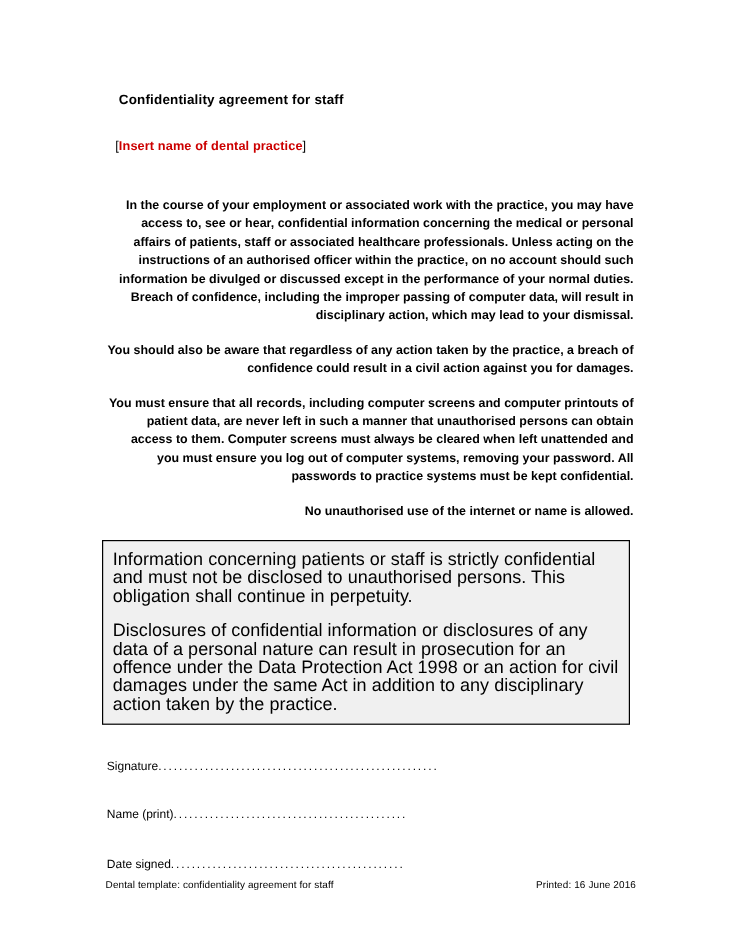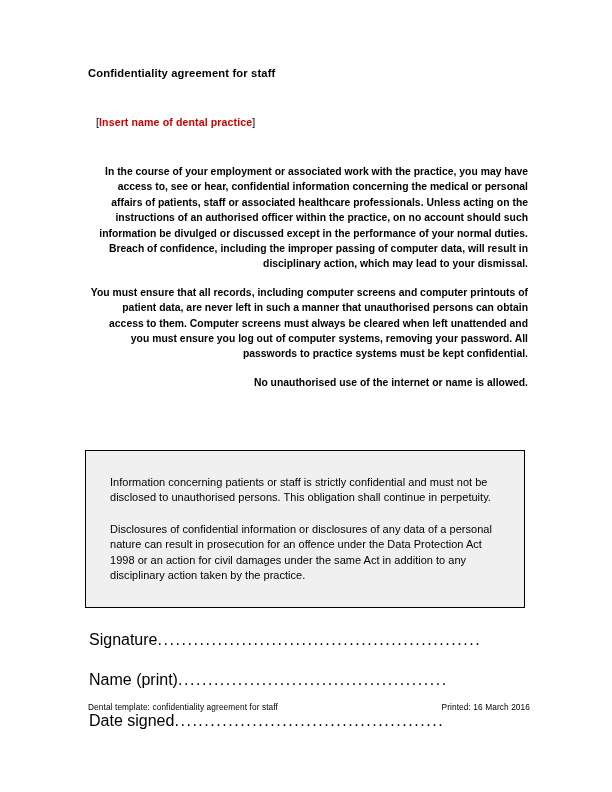--- a/index.html
+++ b/index.html
@@ -32,21 +32,21 @@
     left: 88px;
     top: 66px;
     width: 440px;
   }
 
   .doc-title {
     font-size: 11.2px;
     font-weight: bold;
     letter-spacing: 0.15px;
     line-height: 1.25;
-    margin: 0;
+    margin: 11px;
   }
 
   .practice-line {
     margin: 0;
     position: absolute;
     left: 8px;
     top: 50px;
     font-size: 10.6px;
     letter-spacing: 0.1px;
     white-space: nowrap;
@@ -79,22 +79,22 @@
     position: absolute;
     left: -3px;
     top: 384px;
     width: 440px;
     box-sizing: border-box;
     border: 1.6px solid #000000;
     background: #f0f0f0;
     padding: 8px 7px 8px 8px;
   }
   .notice-box p {
-    margin: 16px;
-    font-size: 11px;
+    margin: 0;
+    font-size: 15px;
     line-height: 15.4px;
     letter-spacing: 0.02px;
   }
   .notice-box p + p {
     margin-top: 13px;
   }
 
   .agree-line {
     position: absolute;
     left: 0px;
@@ -105,32 +105,32 @@
   }
 
   .sig-block {
     position: absolute;
     left: 1px;
     top: 566px;
     width: 440px;
   }
   .sig-row {
     margin: 0 0 25px 0;
-    font-size: 16px;
+    font-size: 10px;
     line-height: 15.4px;
     white-space: nowrap;
   }
   .sig-row .leader {
     letter-spacing: 1.55px;
   }
 
   .footer {
     position: absolute;
     left: 88px;
-    top: 702px;
+    top: 732px;
     width: 442px;
     display: flex;
     justify-content: space-between;
     align-items: baseline;
     font-size: 8.3px;
     letter-spacing: 0.1px;
   }
   .footer .footer-left { white-space: nowrap; }
   .footer .footer-right { white-space: nowrap; }
 </style>
@@ -142,20 +142,21 @@
   <div class="content">
 
     <h1 class="doc-title">Confidentiality agreement for staff</h1>
 
     <p class="practice-line">
       <span class="bracket">[</span><span class="placeholder">Insert name of dental practice</span><span class="bracket">]</span>
     </p>
 
     <div class="body-block">
       <p class="para">In the course of your employment or associated work with the practice, you may have access to, see or hear, confidential information concerning the medical or personal affairs of patients, staff or associated healthcare professionals. Unless acting on the instructions of an authorised officer within the practice, on no account should such information be divulged or discussed except in the performance of your normal duties. Breach of confidence, including the improper passing of computer data, will result in disciplinary action, which may lead to your dismissal.</p>
+      <p class="para">You should also be aware that regardless of any action taken by the practice, a breach of confidence could result in a civil action against you for damages.</p>
       <p class="para">You must ensure that all records, including computer screens and computer printouts of patient data, are never left in such a manner that unauthorised persons can obtain access to them.  Computer screens must always be cleared when left unattended and you must ensure you log out of computer systems, removing your password. All passwords to practice systems must be kept confidential.</p>
       <p class="para">No unauthorised use of the internet or name is allowed.</p>
     </div>
 
     <div class="notice-box">
       <p>Information concerning patients or staff is strictly confidential and must not be disclosed to unauthorised persons. This obligation shall continue in perpetuity.</p>
       <p>Disclosures of confidential information or disclosures of any data of a personal nature can result in prosecution for an offence under the Data Protection Act 1998 or an action for civil damages under the same Act in addition to any disciplinary action taken by the practice.</p>
     </div>
 
 
@@ -168,16 +169,16 @@
       </p>
       <p class="sig-row">
         <span>Date signed</span><span class="leader">.............................................</span>
       </p>
     </div>
 
   </div>
 
   <div class="footer">
     <span class="footer-left">Dental template: confidentiality agreement for staff</span>
-    <span class="footer-right">Printed: 16 March 2016</span>
+    <span class="footer-right">Printed: 16 June 2016</span>
   </div>
 
 </div>
 
 </body></html>

